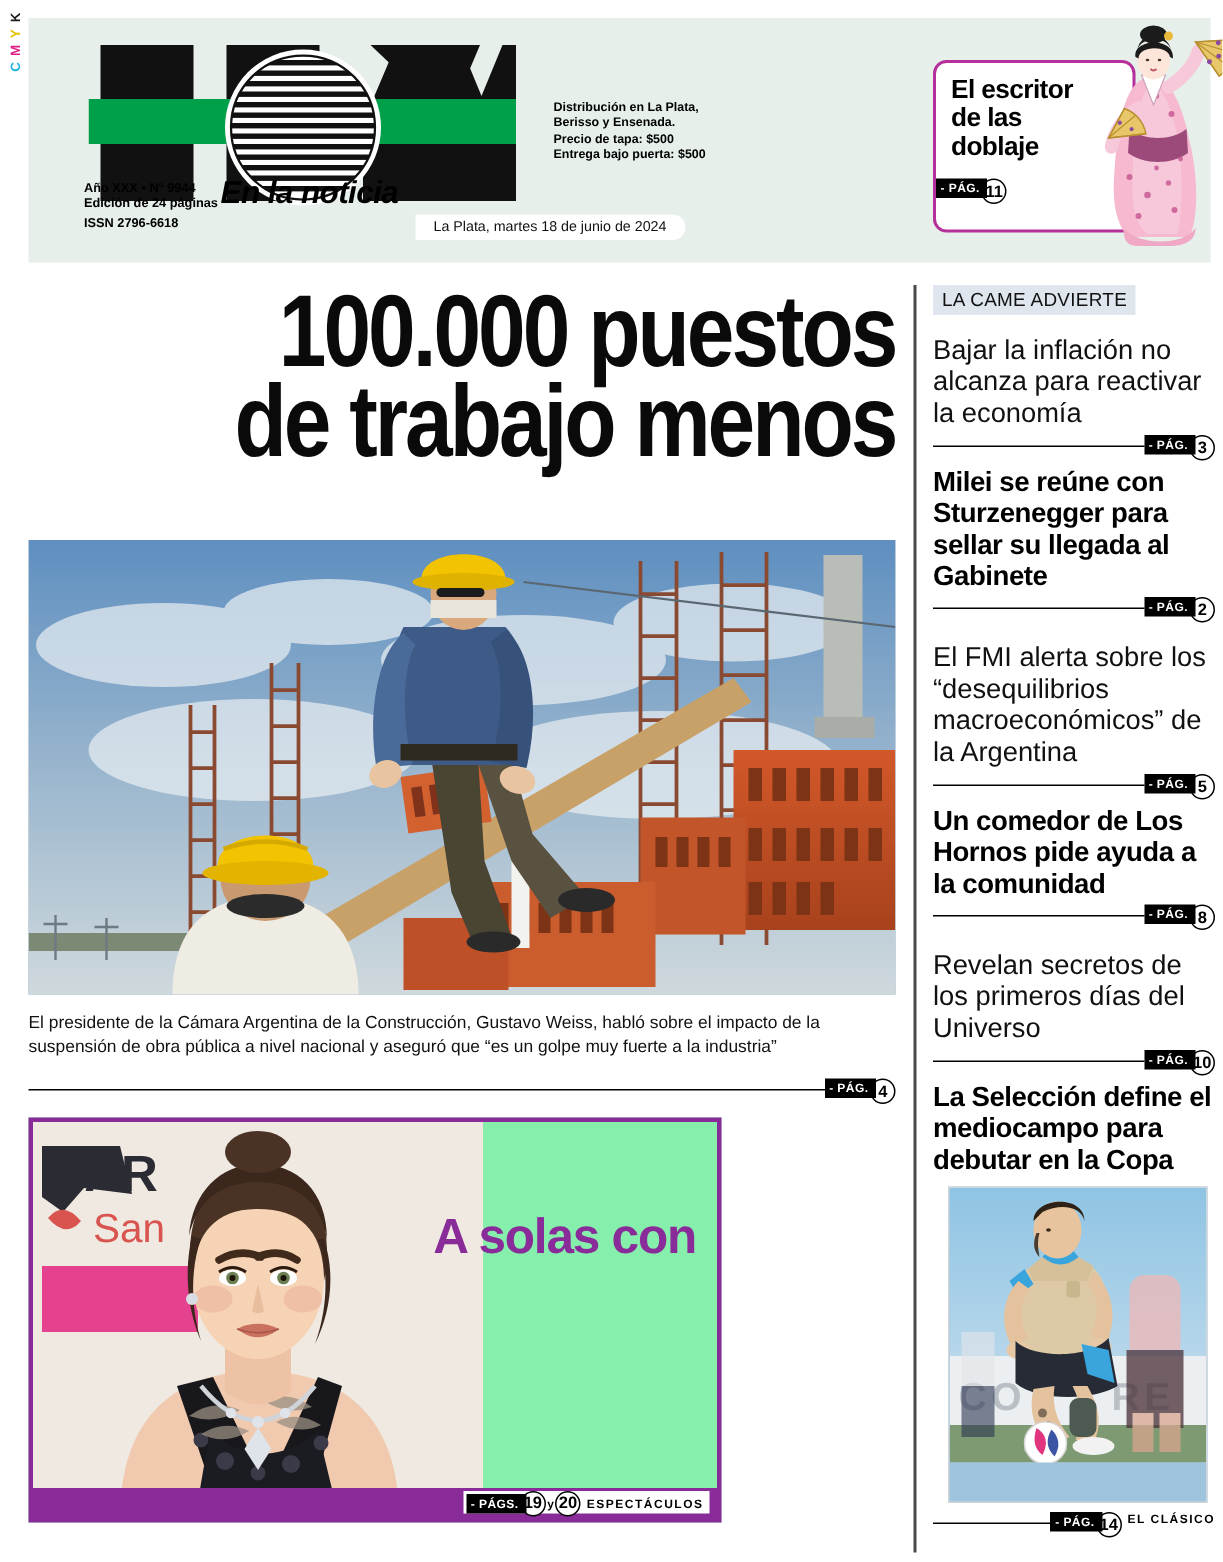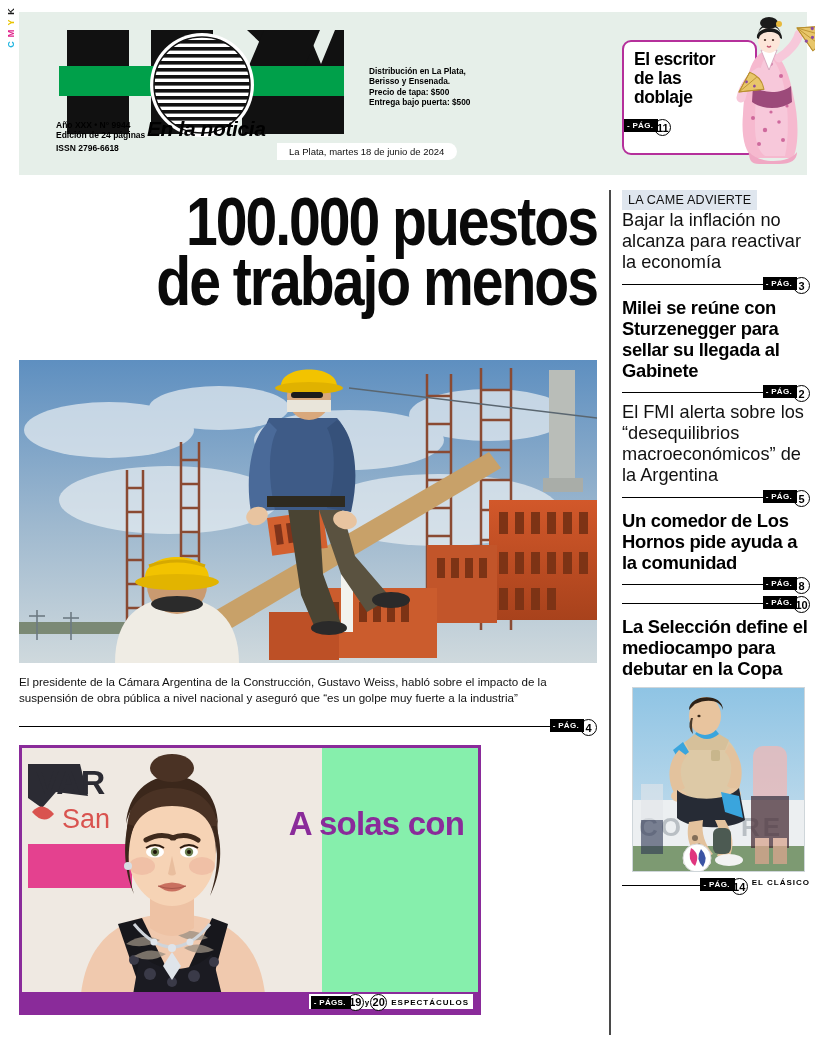--- a/index.html
+++ b/index.html
@@ -140,31 +140,31 @@
 
   
   .right-col { position: absolute; left: 622px; top: 190px; width: 188px; }
   .kicker {
     background: #dfe6ee; color: #111; font-size: 12.6px;
     padding: 3px 6px; display: inline-block; letter-spacing: .2px;
   }
   .r-item { margin-bottom: 2px; }
   .r-head-light {
     font-size: 18.2px; line-height: 21px; color: #111; font-weight: normal;
-    padding-top: 0;
+    padding-top: 13px;
   }
   .r-head-bold {
     font-size: 18.4px; line-height: 21px; color: #000; font-weight: bold;
     letter-spacing: -0.3px; padding-top: 3px;
   }
   .r-tagrow { display: flex; align-items: center; justify-content: flex-end; margin-top: 4px; }
   .r-tagrow .line { flex: 1; height: 1.6px; background: #000; margin-right: 0px; }
 
   .messi-photo {
-    width: 173px; height: 185px; margin: 8px 0 0 10px;
+    width: 173px; height: 211px; margin: 8px 0 0 10px;
     overflow: hidden; background: #9fc4dd; border: 1px solid #cfd6da;
   }
   .messi-tagrow {
     display: flex; align-items: center; justify-content: flex-end;
     margin-top: 6px;
   }
 
   svg { display: block; }
 </style>
 </head>
@@ -638,20 +638,21 @@
       <div class="r-tagrow">
         <span class="line"></span>
         <span class="pgtag">
           <span class="lbl">- PÁG.</span>
           <span class="num">8</span>
         </span>
       </div>
     </div>
 
     <div class="r-item">
+      <div class="r-head-light">Revelan secretos de los primeros días del Universo</div>
       <div class="r-tagrow">
         <span class="line"></span>
         <span class="pgtag">
           <span class="lbl">- PÁG.</span>
           <span class="num">10</span>
         </span>
       </div>
     </div>
 
     <div class="r-item">

